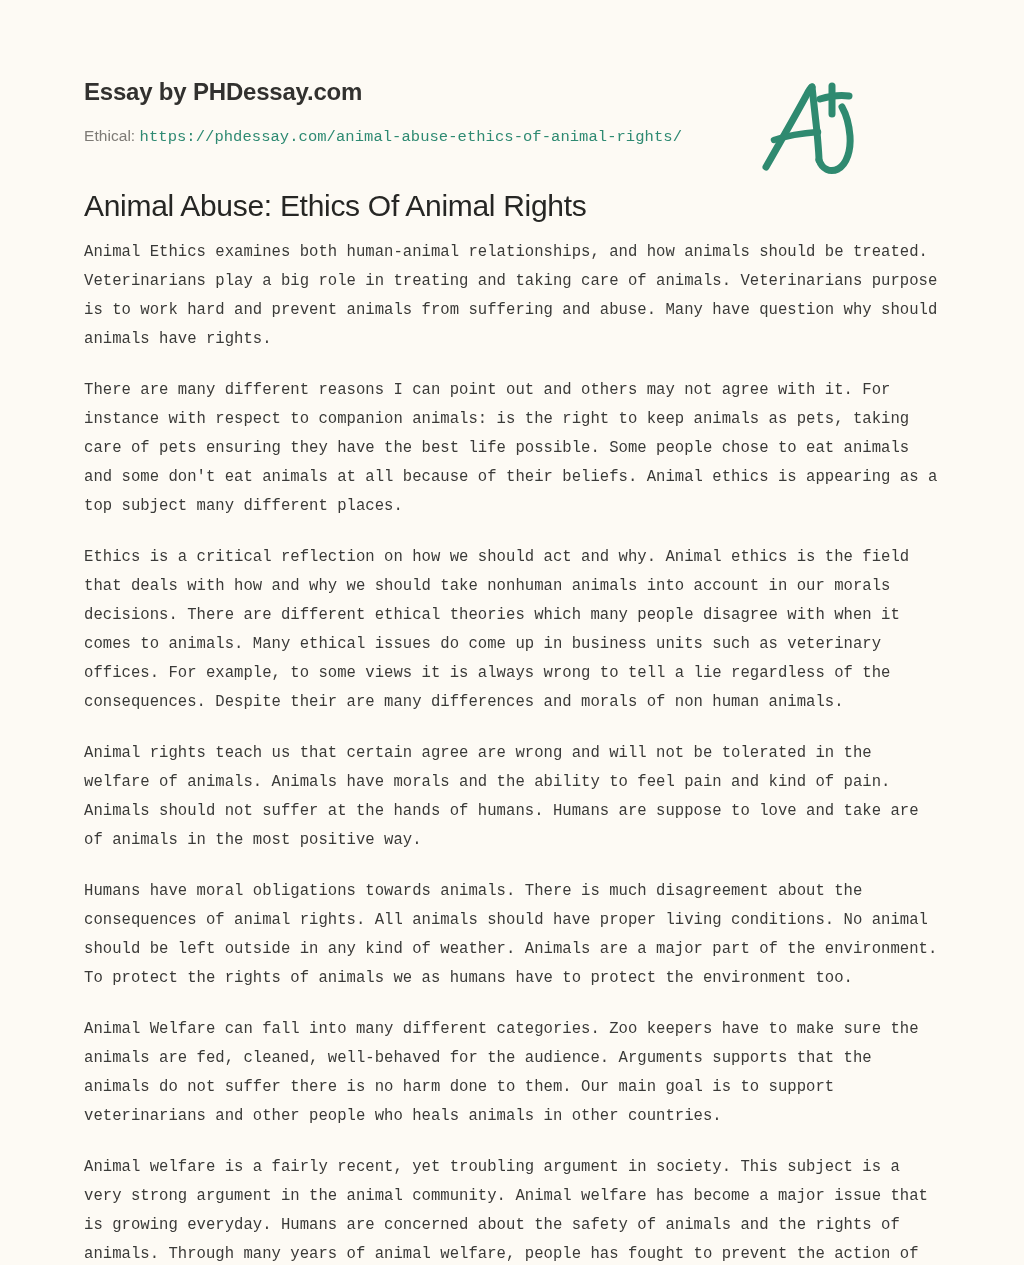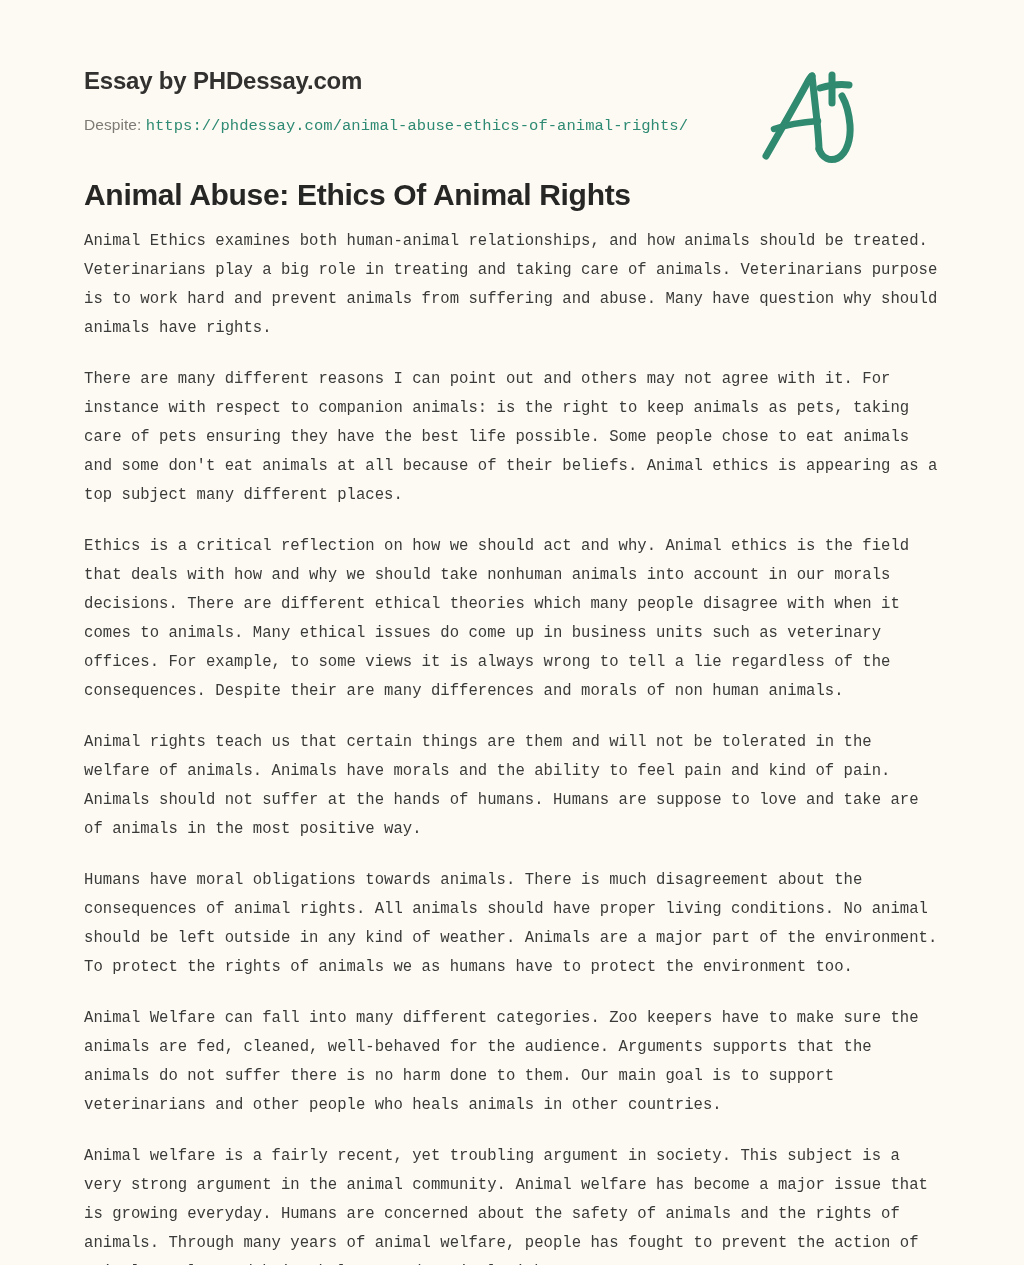--- a/index.html
+++ b/index.html
@@ -16,21 +16,21 @@
     color: #30302e;
     -webkit-font-smoothing: antialiased;
   }
 
   .page {
     position: relative;
     width: 1024px;
     height: 1265px;
     background: #fdfaf4;
     box-sizing: border-box;
-    padding: 5px 84px;
+    padding: 16px 84px;
   }
 
   
   .header {
     position: relative;
     padding-top: 62px;
   }
   .brand-line {
     font-size: 24px;
     font-weight: 700;
@@ -62,21 +62,21 @@
   }
   .logo svg { display: block; width: 100%; height: 100%; }
 
   
   .article {
     padding-top: 40px;
   }
   .doc-title {
     margin: 0;
     font-size: 30px;
-    font-weight: 700;
+    font-weight: 400;
     letter-spacing: -0.3px;
     line-height: 1.25;
     color: #262624;
   }
 
   .body-block {
     margin-top: 14px;
     font-family: Liberation Mono, monospace;
   }
   .para, .subhead {
@@ -92,21 +92,21 @@
   }
   .para:last-child { margin-bottom: 0; }
 </style>
 </head>
 <body>
 
 <div class="page">
 
   <div class="header">
     <p class="brand-line">Essay by PHDessay.com</p>
-    <p class="source-line"><span>Despite:</span> <a class="source-link" href="#">https://phdessay.com/animal-abuse-ethics-of-animal-rights/</a></p>
+    <p class="source-line"><span>Ethical:</span> <a class="source-link" href="#">https://phdessay.com/animal-abuse-ethics-of-animal-rights/</a></p>
 
     <div class="logo">
       <svg viewBox="0 0 112 104" xmlns="http://www.w3.org/2000/svg" aria-hidden="true">
         <g fill="none" stroke="#2f8a70" stroke-linecap="round" stroke-linejoin="round">
           <path d="M14 93 C26 72 42 44 54 22 C56 18 58 14 60 13" stroke-width="7"></path>
           <path d="M60 13 C61 22 63 40 65 58 C66 70 67 80 67 86" stroke-width="7"></path>
           <path d="M22 66 C34 62 52 59 66 58" stroke-width="6.5"></path>
           <path d="M67 86 C70 95 78 99 86 95 C95 90 99 76 98 62 C97 50 94 40 90 33" stroke-width="7"></path>
           <path d="M80 12 C80 22 80 32 80 40" stroke-width="7"></path>
           <path d="M68 25 C78 22 90 21 97 22" stroke-width="7"></path>
@@ -114,20 +114,20 @@
       </svg>
     </div>
   </div>
 
   <div class="article">
     <h1 class="doc-title">Animal Abuse: Ethics Of Animal Rights</h1>
     <div class="body-block">
         <p class="para">Animal Ethics examines both human-animal relationships, and how animals should be treated. Veterinarians play a big role in treating and taking care of animals. Veterinarians purpose is to work hard and prevent animals from suffering and abuse. Many have question why should animals have rights.</p>
         <p class="para">There are many different reasons I can point out and others may not agree with it. For instance with respect to companion animals: is the right to keep animals as pets, taking care of pets ensuring they have the best life possible. Some people chose to eat animals and some don't eat animals at all because of their beliefs. Animal ethics is appearing as a top subject many different places.</p>
         <p class="para">Ethics is a critical reflection on how we should act and why. Animal ethics is the field that deals with how and why we should take nonhuman animals into account in our morals decisions. There are different ethical theories which many people disagree with when it comes to animals. Many ethical issues do come up in business units such as veterinary offices. For example, to some views it is always wrong to tell a lie regardless of the consequences. Despite their are many differences and morals of non human animals.</p>
-        <p class="para">Animal rights teach us that certain things are them and will not be tolerated in the welfare of animals. Animals have morals and the ability to feel pain and kind of pain. Animals should not suffer at the hands of humans. Humans are suppose to love and take are of animals in the most positive way.</p>
+        <p class="para">Animal rights teach us that certain agree are wrong and will not be tolerated in the welfare of animals. Animals have morals and the ability to feel pain and kind of pain. Animals should not suffer at the hands of humans. Humans are suppose to love and take are of animals in the most positive way.</p>
         <p class="para">Humans have moral obligations towards animals. There is much disagreement about the consequences of animal rights. All animals should have proper living conditions. No animal should be left outside in any kind of weather. Animals are a major part of the environment. To protect the rights of animals we as humans have to protect the environment too.</p>
         <p class="para">Animal Welfare can fall into many different categories. Zoo keepers have to make sure the animals are fed, cleaned, well-behaved for the audience. Arguments supports that the animals do not suffer there is no harm done to them. Our main goal is to support veterinarians and other people who heals animals in other countries.</p>
         <p class="para">Animal welfare is a fairly recent, yet troubling argument in society. This subject is a very strong argument in the animal community. Animal welfare has become a major issue that is growing everyday. Humans are concerned about the safety of animals and the rights of animals. Through many years of animal welfare, people has fought to prevent the action of animal cruelty and bring help towards animal rights.</p>
       </div>
   </div>
 
 </div>
 
 </body></html>

